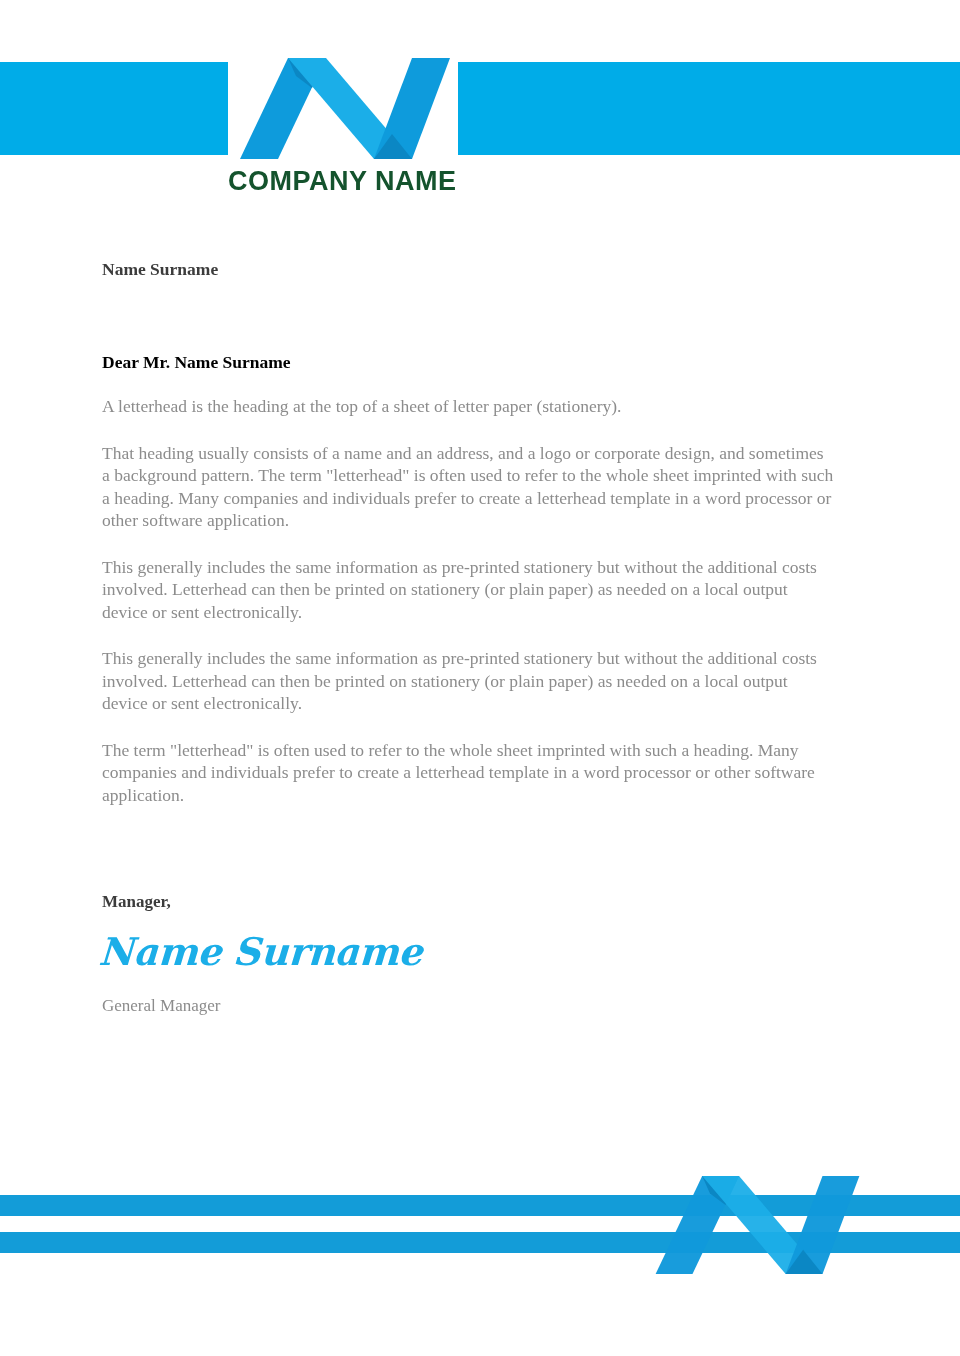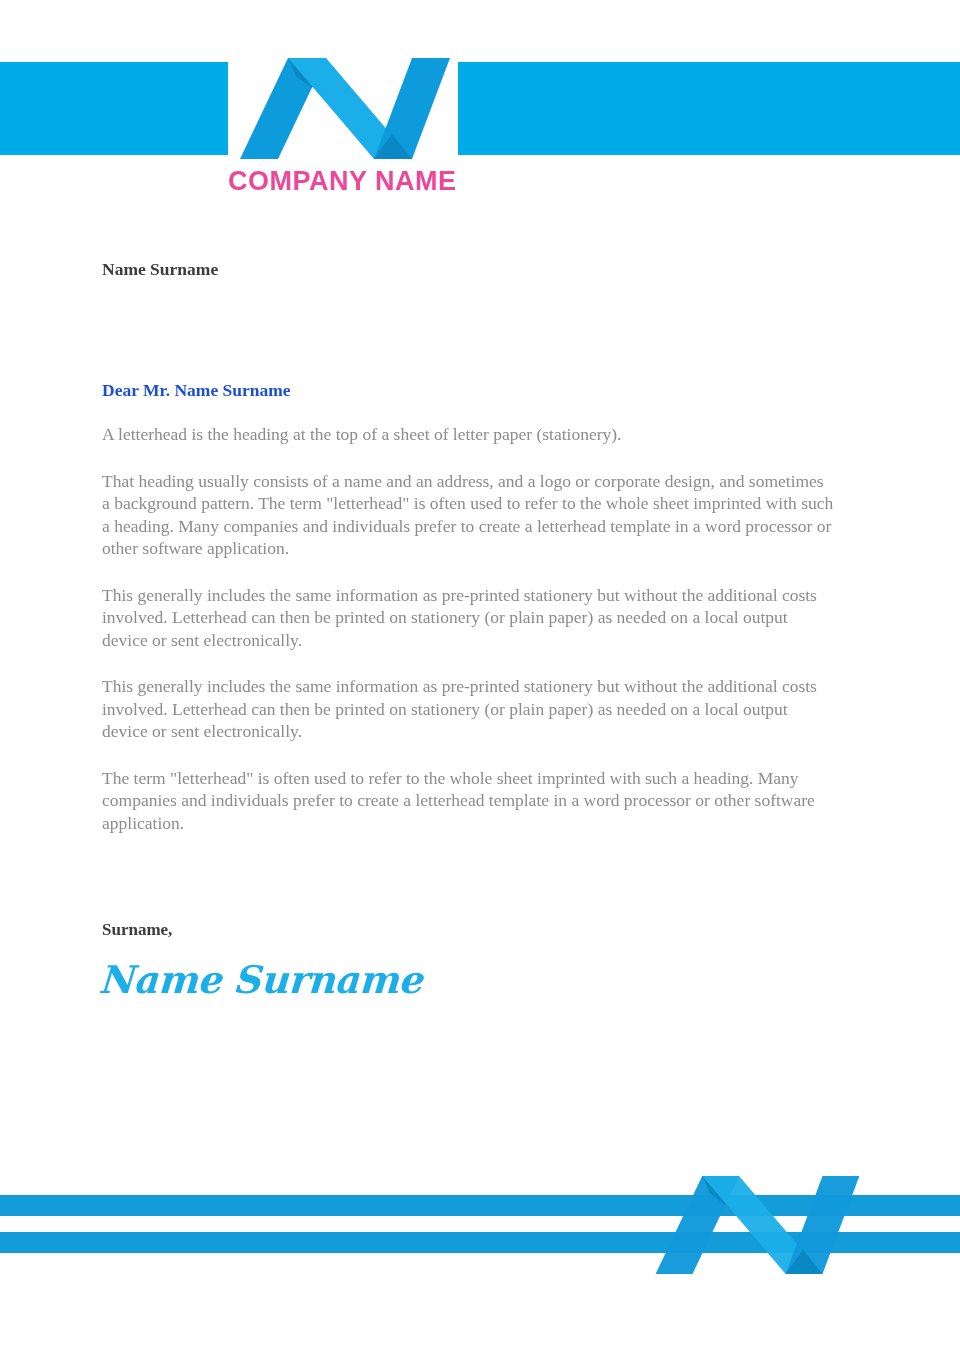--- a/index.html
+++ b/index.html
@@ -43,44 +43,44 @@
     height: 101px;
   }
   .company-name {
     position: absolute;
     left: 228px;
     top: 166px;
     font-family: "Liberation Sans", sans-serif;
     font-weight: bold;
     font-size: 27px;
     letter-spacing: 0.5px;
-    color: #ec4899;
+    color: #14532d;
     white-space: nowrap;
   }
 
   
   .letter {
     position: absolute;
     left: 102px;
     top: 258px;
     width: 732px;
   }
   .recipient {
     font-family: "Liberation Serif", serif;
     font-weight: bold;
     font-size: 17.5px;
     line-height: 22px;
     color: #3c3c3c;
   }
   .salutation {
-    margin-top: 100px;
+    margin-top: 72px;
     font-family: "Liberation Serif", serif;
     font-weight: bold;
     font-size: 17.5px;
-    color: #1d4ed8;
+    color: #000000;
   }
   .body-copy {
     margin-top: 22px;
   }
   .body-copy p {
     margin: 0 0 24px 0;
     font-family: "Liberation Serif", serif;
     font-size: 17.5px;
     line-height: 22.5px;
     color: #8c8c8c;
@@ -172,24 +172,25 @@
     <div class="salutation">Dear Mr. Name Surname</div>
 
     <div class="body-copy">
       <p>A letterhead is the heading at the top of a sheet of letter paper (stationery).</p>
       <p>That heading usually consists of a name and an address, and a logo or corporate design, and sometimes a background pattern. The term "letterhead" is often used to refer to the whole sheet imprinted with such a heading. Many companies and individuals prefer to create a letterhead template in a word processor or other software application.</p>
       <p>This generally includes the same information as pre-printed stationery but without the additional costs involved. Letterhead can then be printed on stationery (or plain paper) as needed on a local output device or sent electronically.</p>
       <p>This generally includes the same information as pre-printed stationery but without the additional costs involved. Letterhead can then be printed on stationery (or plain paper) as needed on a local output device or sent electronically.</p>
       <p>The term "letterhead" is often used to refer to the whole sheet imprinted with such a heading. Many companies and individuals prefer to create a letterhead template in a word processor or other software application.</p>
     </div>
 
-    <div class="closing">Surname,</div>
+    <div class="closing">Manager,</div>
 
     <div class="signature">Name Surname</div>
 
+    <div class="signer-title">General Manager</div>
   </div>
 
   <div class="footer">
     <div class="ftr-bar ftr-bar-top"></div>
     <div class="ftr-bar ftr-bar-bottom"></div>
 
     <svg class="ftr-logo" viewBox="0 0 210 101">
       <polygon points="48,0 86,0 38,101 0,101" fill="#1199DB" opacity="0.97"></polygon>
       <polygon points="48,0 86,0 72,30 56,18" fill="#0B87C4"></polygon>
       <polygon points="48,0 86,0 172,101 134,101" fill="#1BAEE8" opacity="0.95"></polygon>

